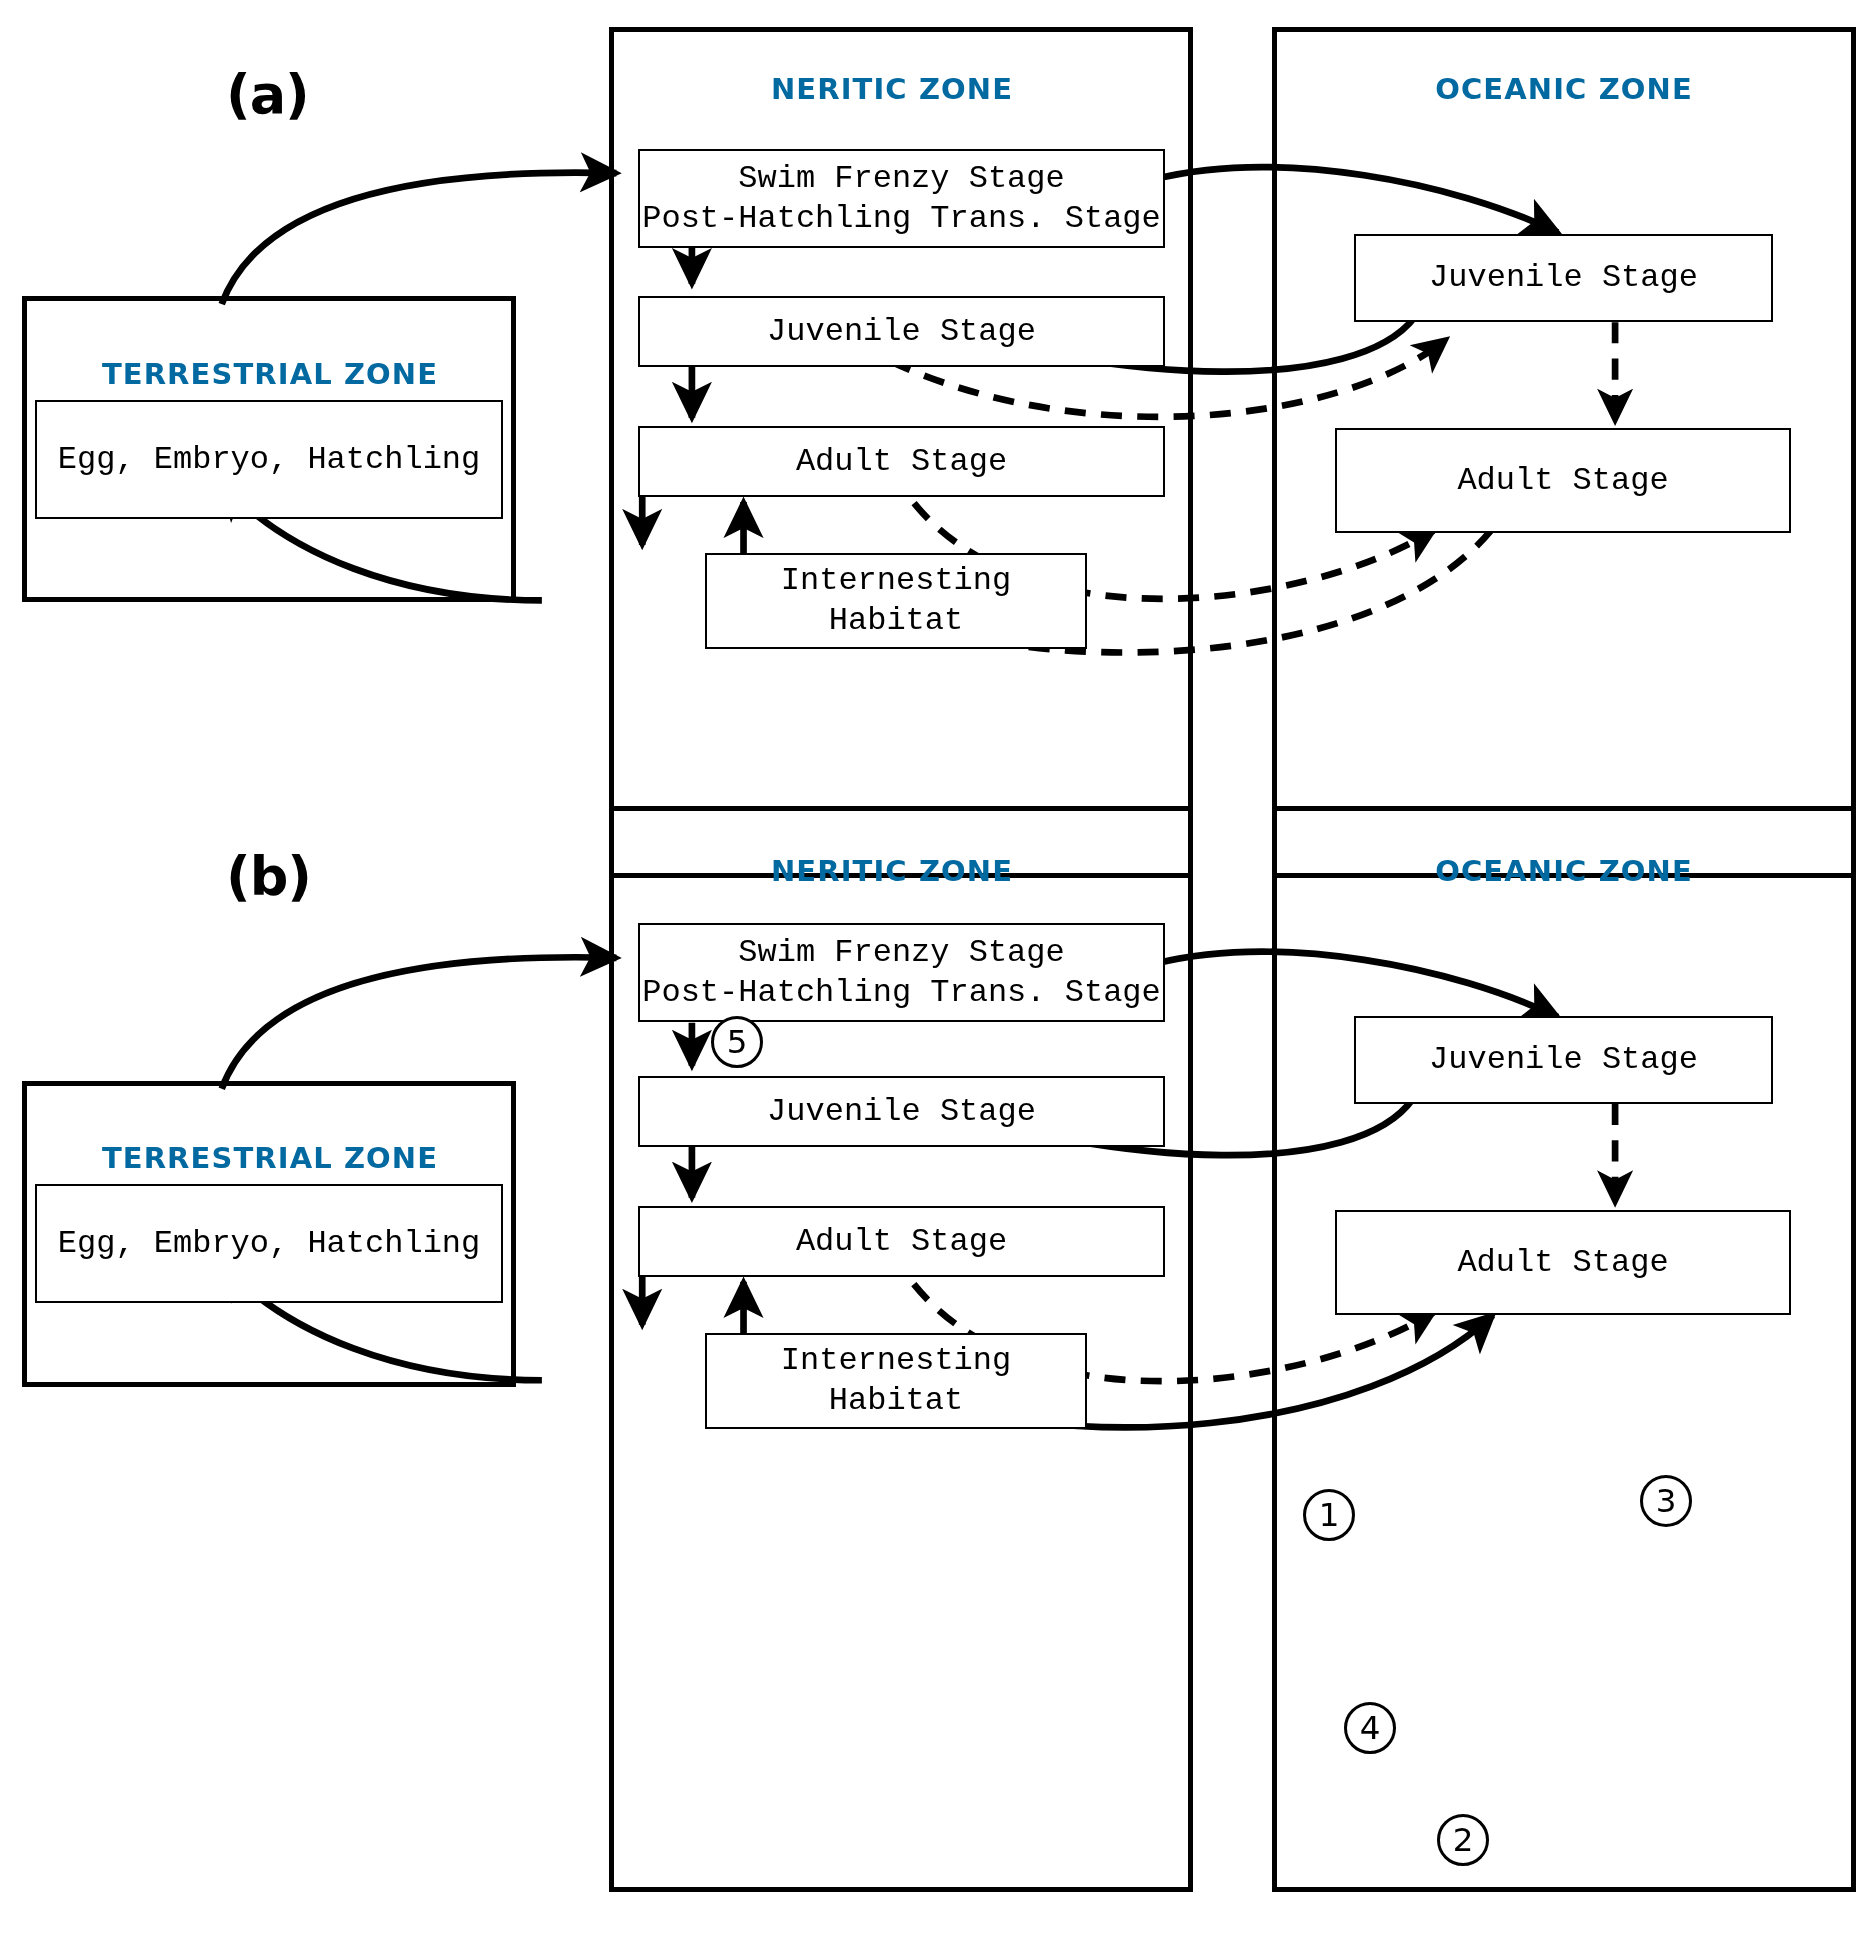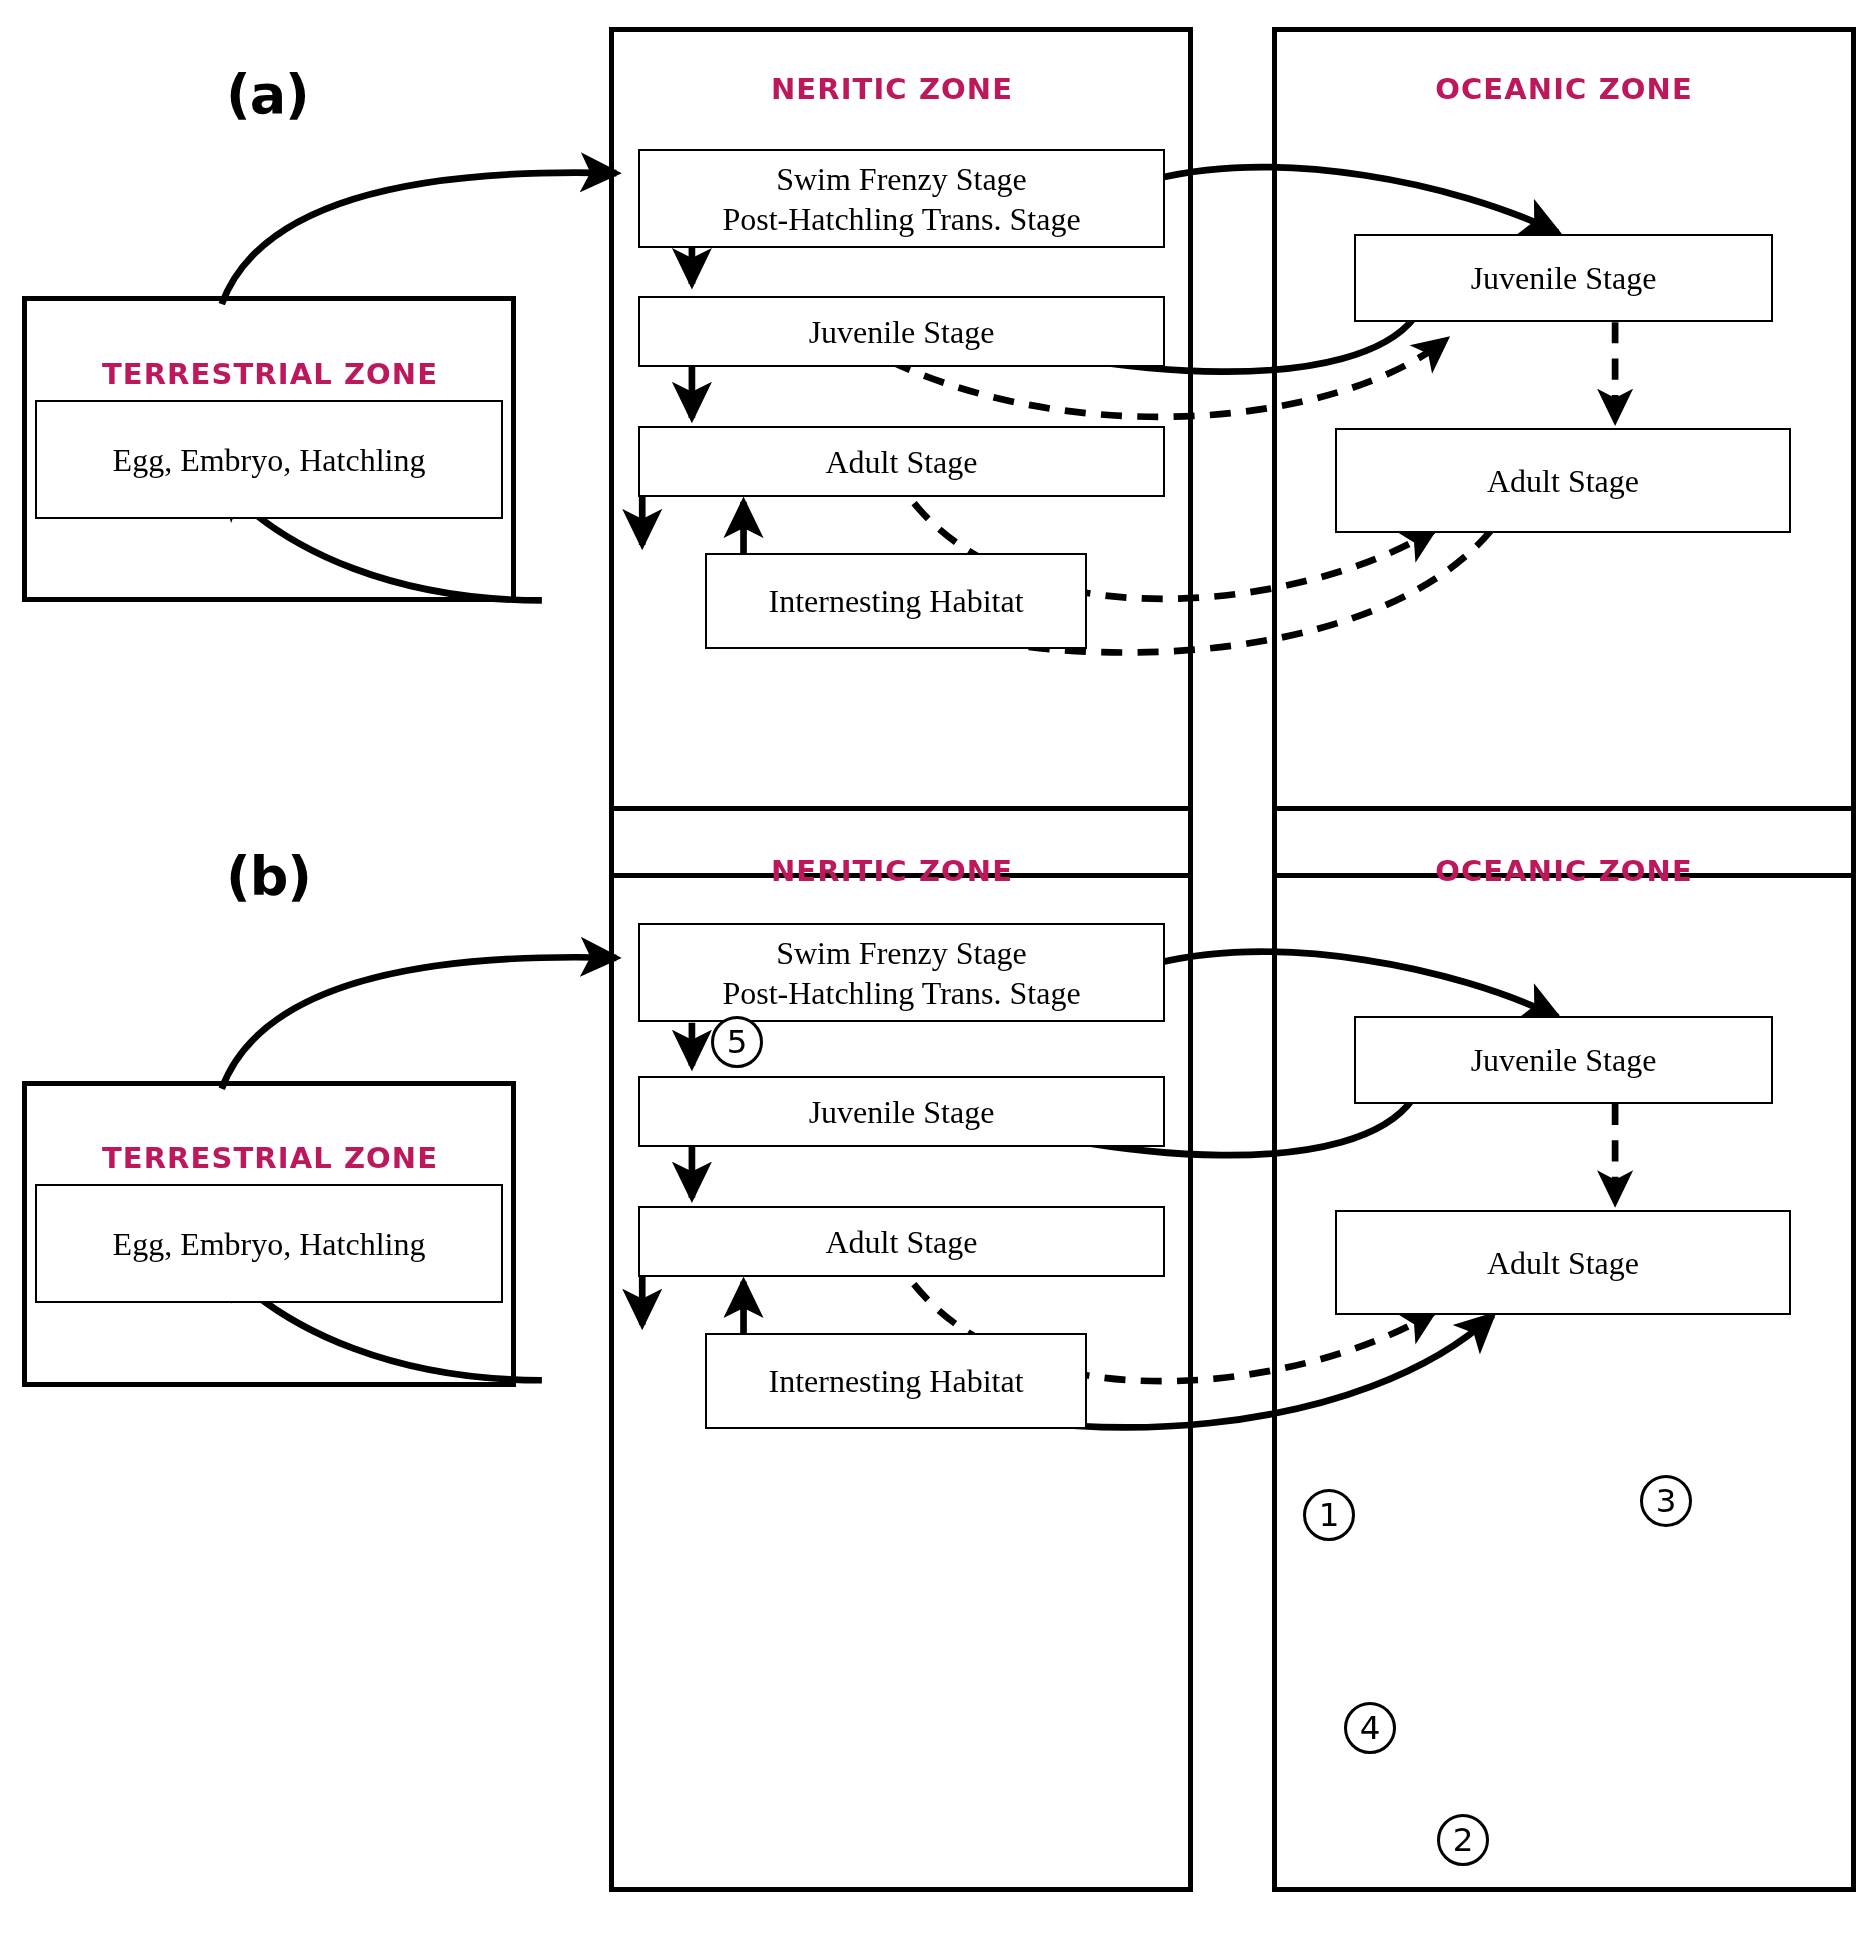--- a/index.html
+++ b/index.html
@@ -40,36 +40,36 @@
     border: 5.7px solid #000;
     box-sizing: border-box;
     background: transparent;
   }
   .zone-title {
     position: absolute;
     font-family: "DejaVu Sans", sans-serif;
     font-weight: bold;
     font-size: 29px;
     letter-spacing: 1.1px;
-    color: #be185d;
+    color: #0369a1;
     text-align: center;
     white-space: nowrap;
     transform: translateX(-50%);
   }
   .stage-box {
     position: absolute;
     border: 2.9px solid #000;
     box-sizing: border-box;
     background: #fff;
     display: flex;
     align-items: center;
     justify-content: center;
     flex-direction: column;
     color: #000;
-    font-family: Liberation Serif, serif;
+    font-family: Liberation Mono, monospace;
     font-size: 32px;
     line-height: 1.25;
     text-align: center;
   }
   .stage-box .line2 { display: block; }
   .num-badge {
     position: absolute;
     width: 52px;
     height: 52px;
     border: 3.8px solid #000;

